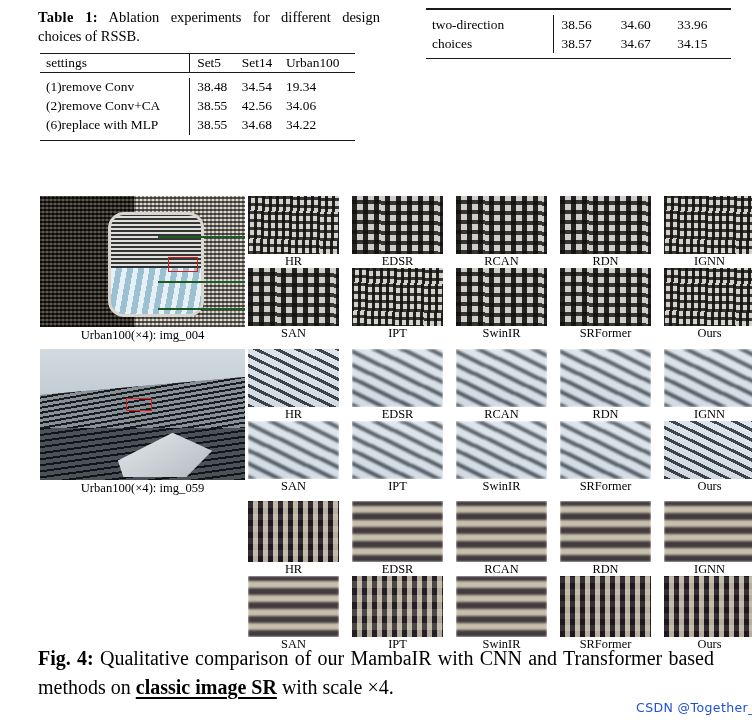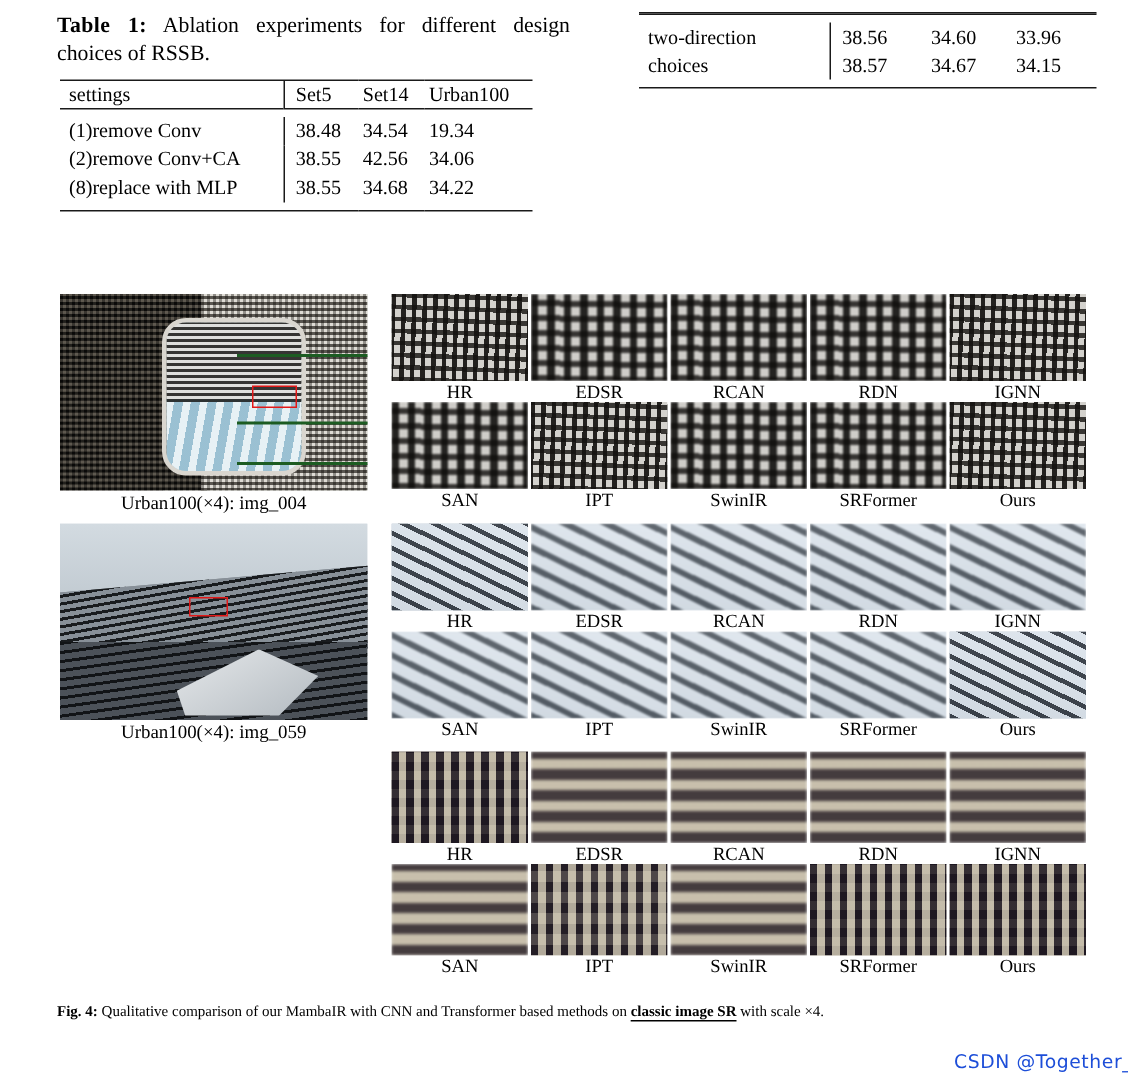--- a/index.html
+++ b/index.html
@@ -126,46 +126,45 @@
 
   
   .crops {
     position: absolute;
     left: 208px; top: 0;
     width: 464px;
     height: 100%;
   }
   .crop-row {
     display: flex;
-    gap: 2px;
-    margin-left: 13px;
+    gap: 13px;
   }
   .crop-cell { width: 91px; }
   .crop-img {
     width: 91px;
     height: 58px;
     overflow: hidden;
     position: relative;
   }
   .fig-row.r3 .crop-img { height: 61px; }
   .crop-lbl {
     text-align: center;
     font-size: 12.4px;
     line-height: 14px;
     height: 14px;
     white-space: nowrap;
   }
 
   
   .fig-caption {
     position: absolute;
-    top: 668px;
+    top: 644px;
     left: 38px;
     width: 676px;
-    font-size: 10px;
+    font-size: 20px;
     line-height: 1.45;
     text-align: justify;
   }
   .fig-caption .lbl { font-weight: bold; }
   .fig-caption .emph {
     font-weight: bold;
     text-decoration: underline;
     text-underline-offset: 3px;
   }
   .watermark {
@@ -340,21 +339,21 @@
         <td class="vcell">34.54</td>
         <td class="vcell">19.34</td>
       </tr>
       <tr class="body-row">
         <td class="namecell">(2)remove Conv+CA</td>
         <td class="vcell sep">38.55</td>
         <td class="vcell">42.56</td>
         <td class="vcell">34.06</td>
       </tr>
       <tr class="body-row">
-        <td class="namecell">(8)replace with MLP</td>
+        <td class="namecell">(6)replace with MLP</td>
         <td class="vcell sep">38.55</td>
         <td class="vcell">34.68</td>
         <td class="vcell">34.22</td>
       </tr>
       <tr class="spacer">
             <td colspan="4"></td>
           </tr>
       <tr class="rule-bot">
             <td colspan="4"></td>
           </tr>

